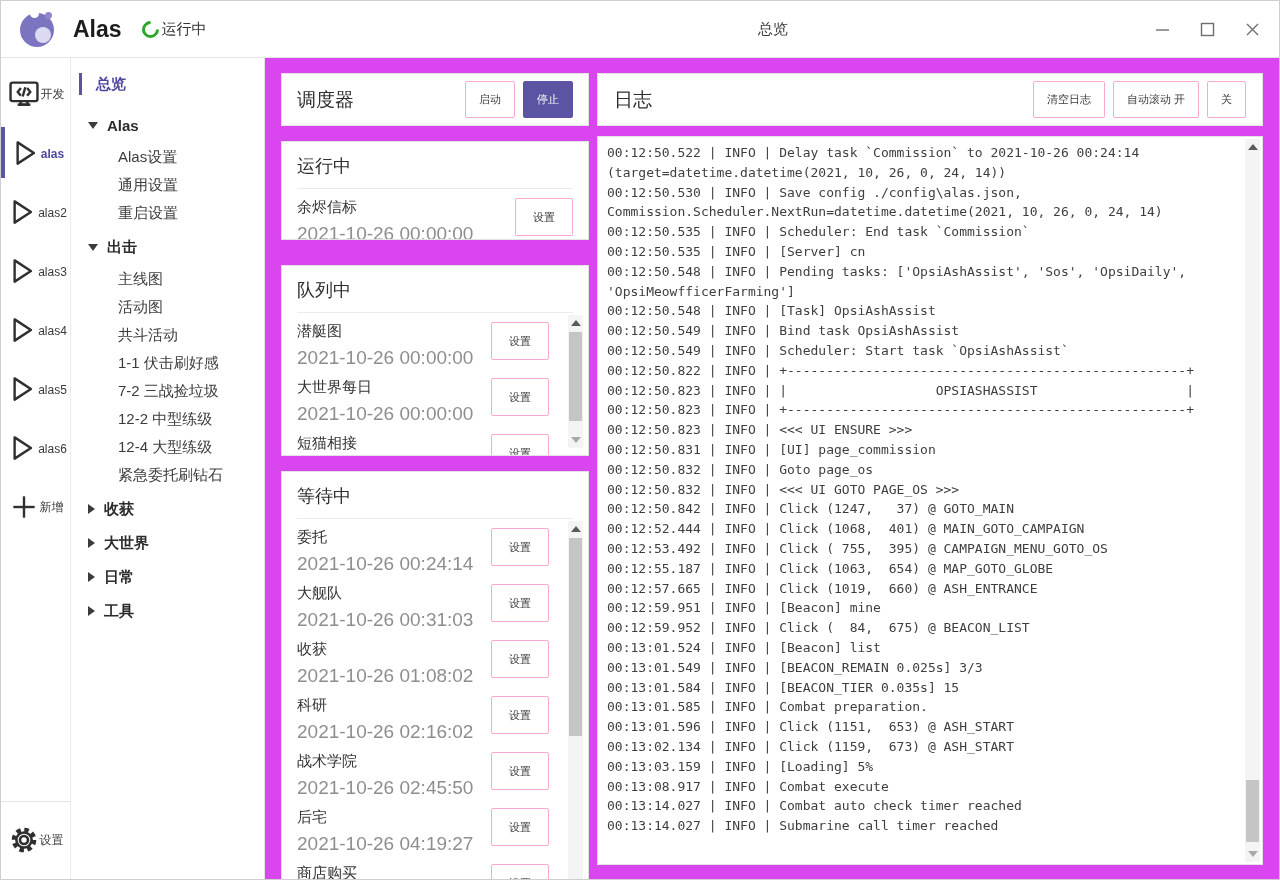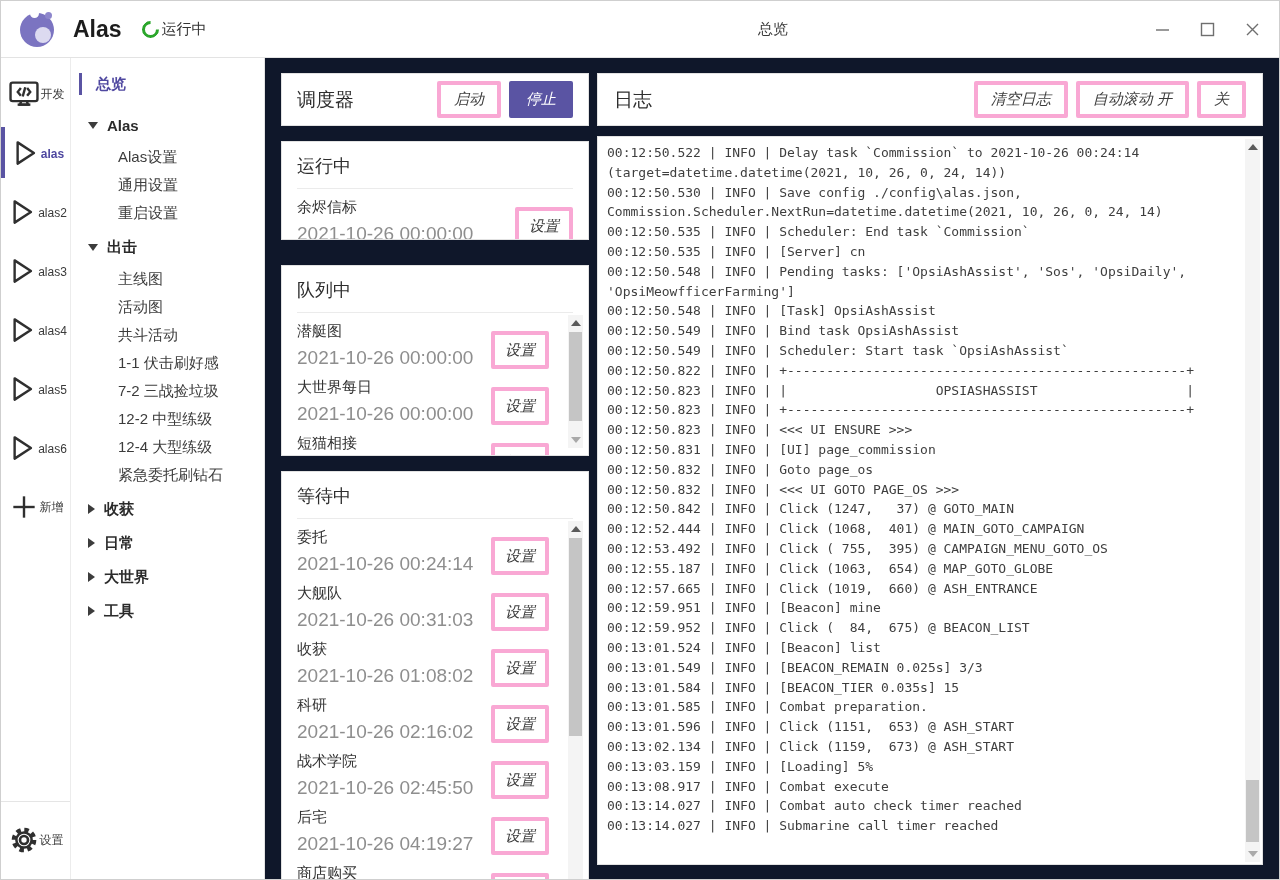--- a/index.html
+++ b/index.html
@@ -43,39 +43,39 @@
   .menu { width:194px; border-right:1px solid #e3e3e3; padding:10px 0 0; overflow:hidden; }
   .nav-item { cursor:pointer; font-size:15px; color:#3c3c3c; display:flex; align-items:center; }
   .nav-active { position:relative; padding-left:25px; height:24px; margin:4px 0 17px; font-weight:bold; color:var(--accent-text); }
   .nav-active::before { content:""; position:absolute; left:8px; top:1px; bottom:1px; width:3px; background:var(--accent); }
   .nav-group { padding-left:17px; height:24px; margin:10px 0 9px; font-weight:bold; color:#2b2b2b; }
   .nav-sub { padding-left:47px; height:23px; margin:5px 0; }
   .tri { display:inline-block; width:0; height:0; margin-right:9px; }
   .tri-down { border-left:5px solid transparent; border-right:5px solid transparent; border-top:7px solid #3c3c3c; }
   .tri-right { border-top:5px solid transparent; border-bottom:5px solid transparent; border-left:7px solid #3c3c3c; }
   
-  main { flex:1; display:flex; padding:15px 16px 14px; gap:8px; background:#0f172a; }
+  main { flex:1; display:flex; padding:15px 16px 14px; gap:8px; background:#d946ef; }
   .panel { border:1px solid #e2e2e2; background:#fff; }
   .sched-col { width:308px; display:flex; flex-direction:column; flex:none; }
   .sched-head { height:53px; display:flex; align-items:center; padding:0 15px; margin-bottom:15px; flex:none; }
   .panel-title { font-size:19px; color:#2e2e2e; }
   .btn {
-    height:37px; padding:0 13px; background:#fff; border:4px solid #f9a8d4; border-radius:2px;
-    font-size:15px; color:#3d3d3d; cursor:pointer; font-family:"Liberation Sans", sans-serif;font-style:italic;
+    height:37px; padding:0 13px; background:#fff; border:1px solid #f9a8d4; border-radius:2px;
+    font-size:11px; color:#3d3d3d; cursor:pointer; font-family:"Liberation Sans", sans-serif;
   }
   .btn.primary { background:var(--accent); border-color:var(--accent); color:#fff;text-align:right; }
   .sched-head .btn { margin-left:8px; }
   .sched-head .spacer, .log-head .spacer { flex:1; }
   .section { padding:0 15px; position:relative; overflow:hidden; flex:none; }
   .section-title { font-size:18px; color:#2e2e2e; padding:12px 0 10px; border-bottom:1px solid #ebebeb; }
   .running-panel { height:99px; margin-bottom:25px; }
   .pending-panel { height:191px; margin-bottom:15px; }
   .waiting-panel { height:438px; }
   .task-list { padding-top:4px; }
-  .task-row { display:flex; align-items:flex-end; padding:5px 0 4px; }
+  .task-row { display:flex; align-items:flex-start; padding:5px 0 4px; }
   .task-name { font-size:15px; color:#333; margin-bottom:6px; }
   .task-time { font-size:19px; color:var(--muted); }
   .set-btn { margin-left:auto; width:58px; height:38px; padding:0; flex:none; }
   .scrollable .set-btn { margin-right:24px; }
   
   .vscroll { position:absolute; right:5px; width:15px; background:#f4f4f4; }
   .vscroll .up, .vscroll .down { position:absolute; left:3px; width:0; height:0; cursor:pointer; }
   .vscroll .up { top:5px; border-left:5px solid transparent; border-right:5px solid transparent; border-bottom:6px solid #5a5a5a; }
   .vscroll .down { bottom:5px; border-left:5px solid transparent; border-right:5px solid transparent; border-top:6px solid #a9a9a9; }
   .vscroll .thumb { position:absolute; left:1px; width:13px; background:#c5c5c5; cursor:pointer; }
@@ -224,25 +224,25 @@
         <div class="nav-item nav-sub">7-2 三战捡垃圾</div>
         <div class="nav-item nav-sub">12-2 中型练级</div>
         <div class="nav-item nav-sub">12-4 大型练级</div>
         <div class="nav-item nav-sub">紧急委托刷钻石</div>
         <div class="nav-item nav-group">
           <span class="tri tri-right"></span>
           <span>收获</span>
         </div>
         <div class="nav-item nav-group">
           <span class="tri tri-right"></span>
+          <span>大世界</span>
+        </div>
+        <div class="nav-item nav-group">
+          <span class="tri tri-right"></span>
           <span>日常</span>
-        </div>
-        <div class="nav-item nav-group">
-          <span class="tri tri-right"></span>
-          <span>大世界</span>
         </div>
         <div class="nav-item nav-group">
           <span class="tri tri-right"></span>
           <span>工具</span>
         </div>
       </nav>
 
     <main>
       <section class="sched-col">
         <div class="panel sched-head">

